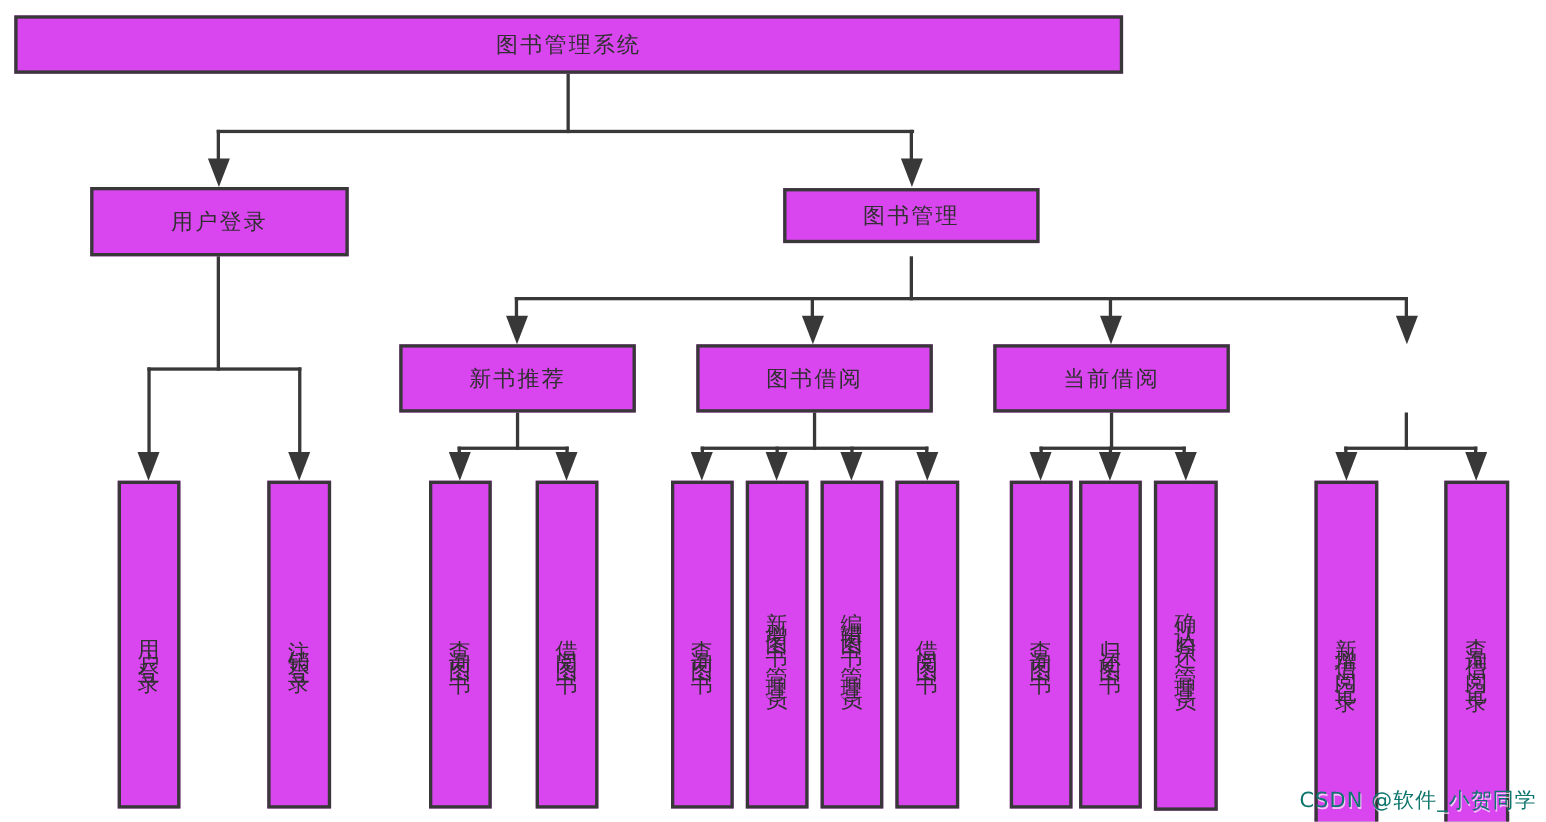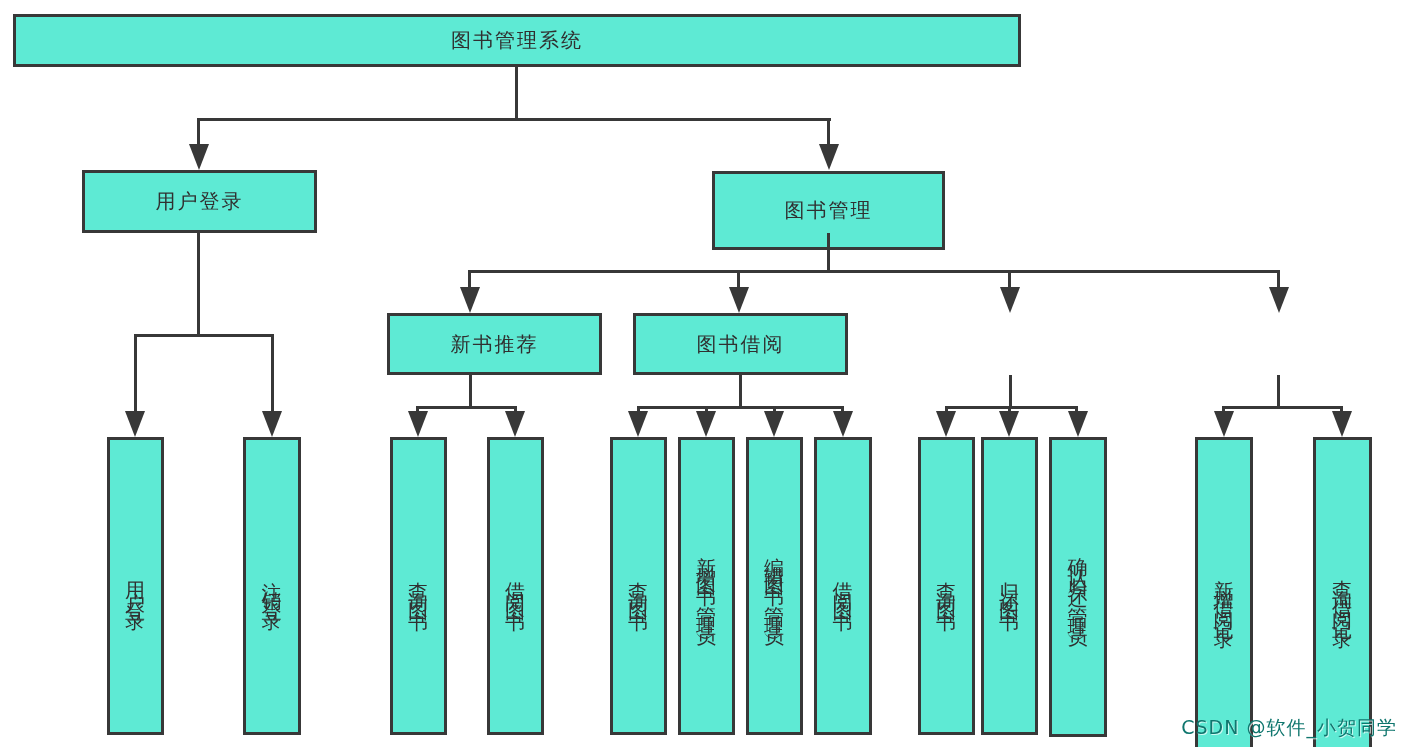--- a/index.html
+++ b/index.html
@@ -9,21 +9,21 @@
     height: 747px;
     background: #ffffff;
     overflow: hidden;
     font-family: "DejaVu Sans", sans-serif;
     color: #303030;
   }
   .box {
     position: absolute;
     box-sizing: border-box;
     border: 3px solid #383838;
-    background: #5eead4;
+    background: #d946ef;
     display: flex;
     align-items: center;
     justify-content: center;
     font-size: 20px;
     letter-spacing: 2px;
     color: #303030;
     white-space: nowrap;
   }
   .vbox {
     writing-mode: vertical-rl;
@@ -65,42 +65,43 @@
   <div class="box" style="left:13px; top:14px; width:1008px; height:53px;">图书管理系统</div>
 
   <div class="vline" style="left:515px; top:67px; height:54px;"></div>
   <div class="hline" style="left:197px; top:118px; width:634px;"></div>
   <div class="vline" style="left:197px; top:118px; height:30px;"></div>
   <div class="arrow" style="left:189px; top:144px;"></div>
   <div class="vline" style="left:827px; top:118px; height:30px;"></div>
   <div class="arrow" style="left:819px; top:144px;"></div>
 
   <div class="box" style="left:82px; top:170px; width:235px; height:63px;">用户登录</div>
-  <div class="box" style="left:712px; top:171px; width:233px; height:79px;">图书管理</div>
+  <div class="box" style="left:712px; top:171px; width:233px; height:50px;">图书管理</div>
 
   <div class="vline" style="left:197px; top:233px; height:104px;"></div>
   <div class="hline" style="left:134px; top:334px; width:140px;"></div>
   <div class="vline" style="left:134px; top:334px; height:80px;"></div>
   <div class="arrow" style="left:125px; top:411px;"></div>
   <div class="vline" style="left:271px; top:334px; height:80px;"></div>
   <div class="arrow" style="left:262px; top:411px;"></div>
 
   <div class="vline" style="left:827px; top:233px; height:40px;"></div>
   <div class="hline" style="left:468px; top:270px; width:812px;"></div>
   <div class="vline" style="left:468px; top:270px; height:20px;"></div>
   <div class="arrow" style="left:460px; top:287px;"></div>
   <div class="vline" style="left:737px; top:270px; height:20px;"></div>
   <div class="arrow" style="left:729px; top:287px;"></div>
   <div class="vline" style="left:1008px; top:270px; height:20px;"></div>
   <div class="arrow" style="left:1000px; top:287px;"></div>
   <div class="vline" style="left:1277px; top:270px; height:20px;"></div>
   <div class="arrow" style="left:1269px; top:287px;"></div>
 
-  <div class="box" style="left:363px; top:313px; width:215px; height:62px;margin-left:24px;">新书推荐</div>
+  <div class="box" style="left:363px; top:313px; width:215px; height:62px;">新书推荐</div>
   <div class="box" style="left:633px; top:313px; width:215px; height:62px;">图书借阅</div>
+  <div class="box" style="left:903px; top:313px; width:215px; height:62px;">当前借阅</div>
 
   <div class="vline" style="left:469px; top:375px; height:34px;"></div>
   <div class="hline" style="left:416px; top:406px; width:101px;"></div>
   <div class="vline" style="left:416px; top:406px; height:8px;"></div>
   <div class="arrow" style="left:408px; top:411px;"></div>
   <div class="vline" style="left:514px; top:406px; height:8px;"></div>
   <div class="arrow" style="left:505px; top:411px;"></div>
 
   <div class="vline" style="left:739px; top:375px; height:34px;"></div>
   <div class="hline" style="left:637px; top:406px; width:207px;"></div>

